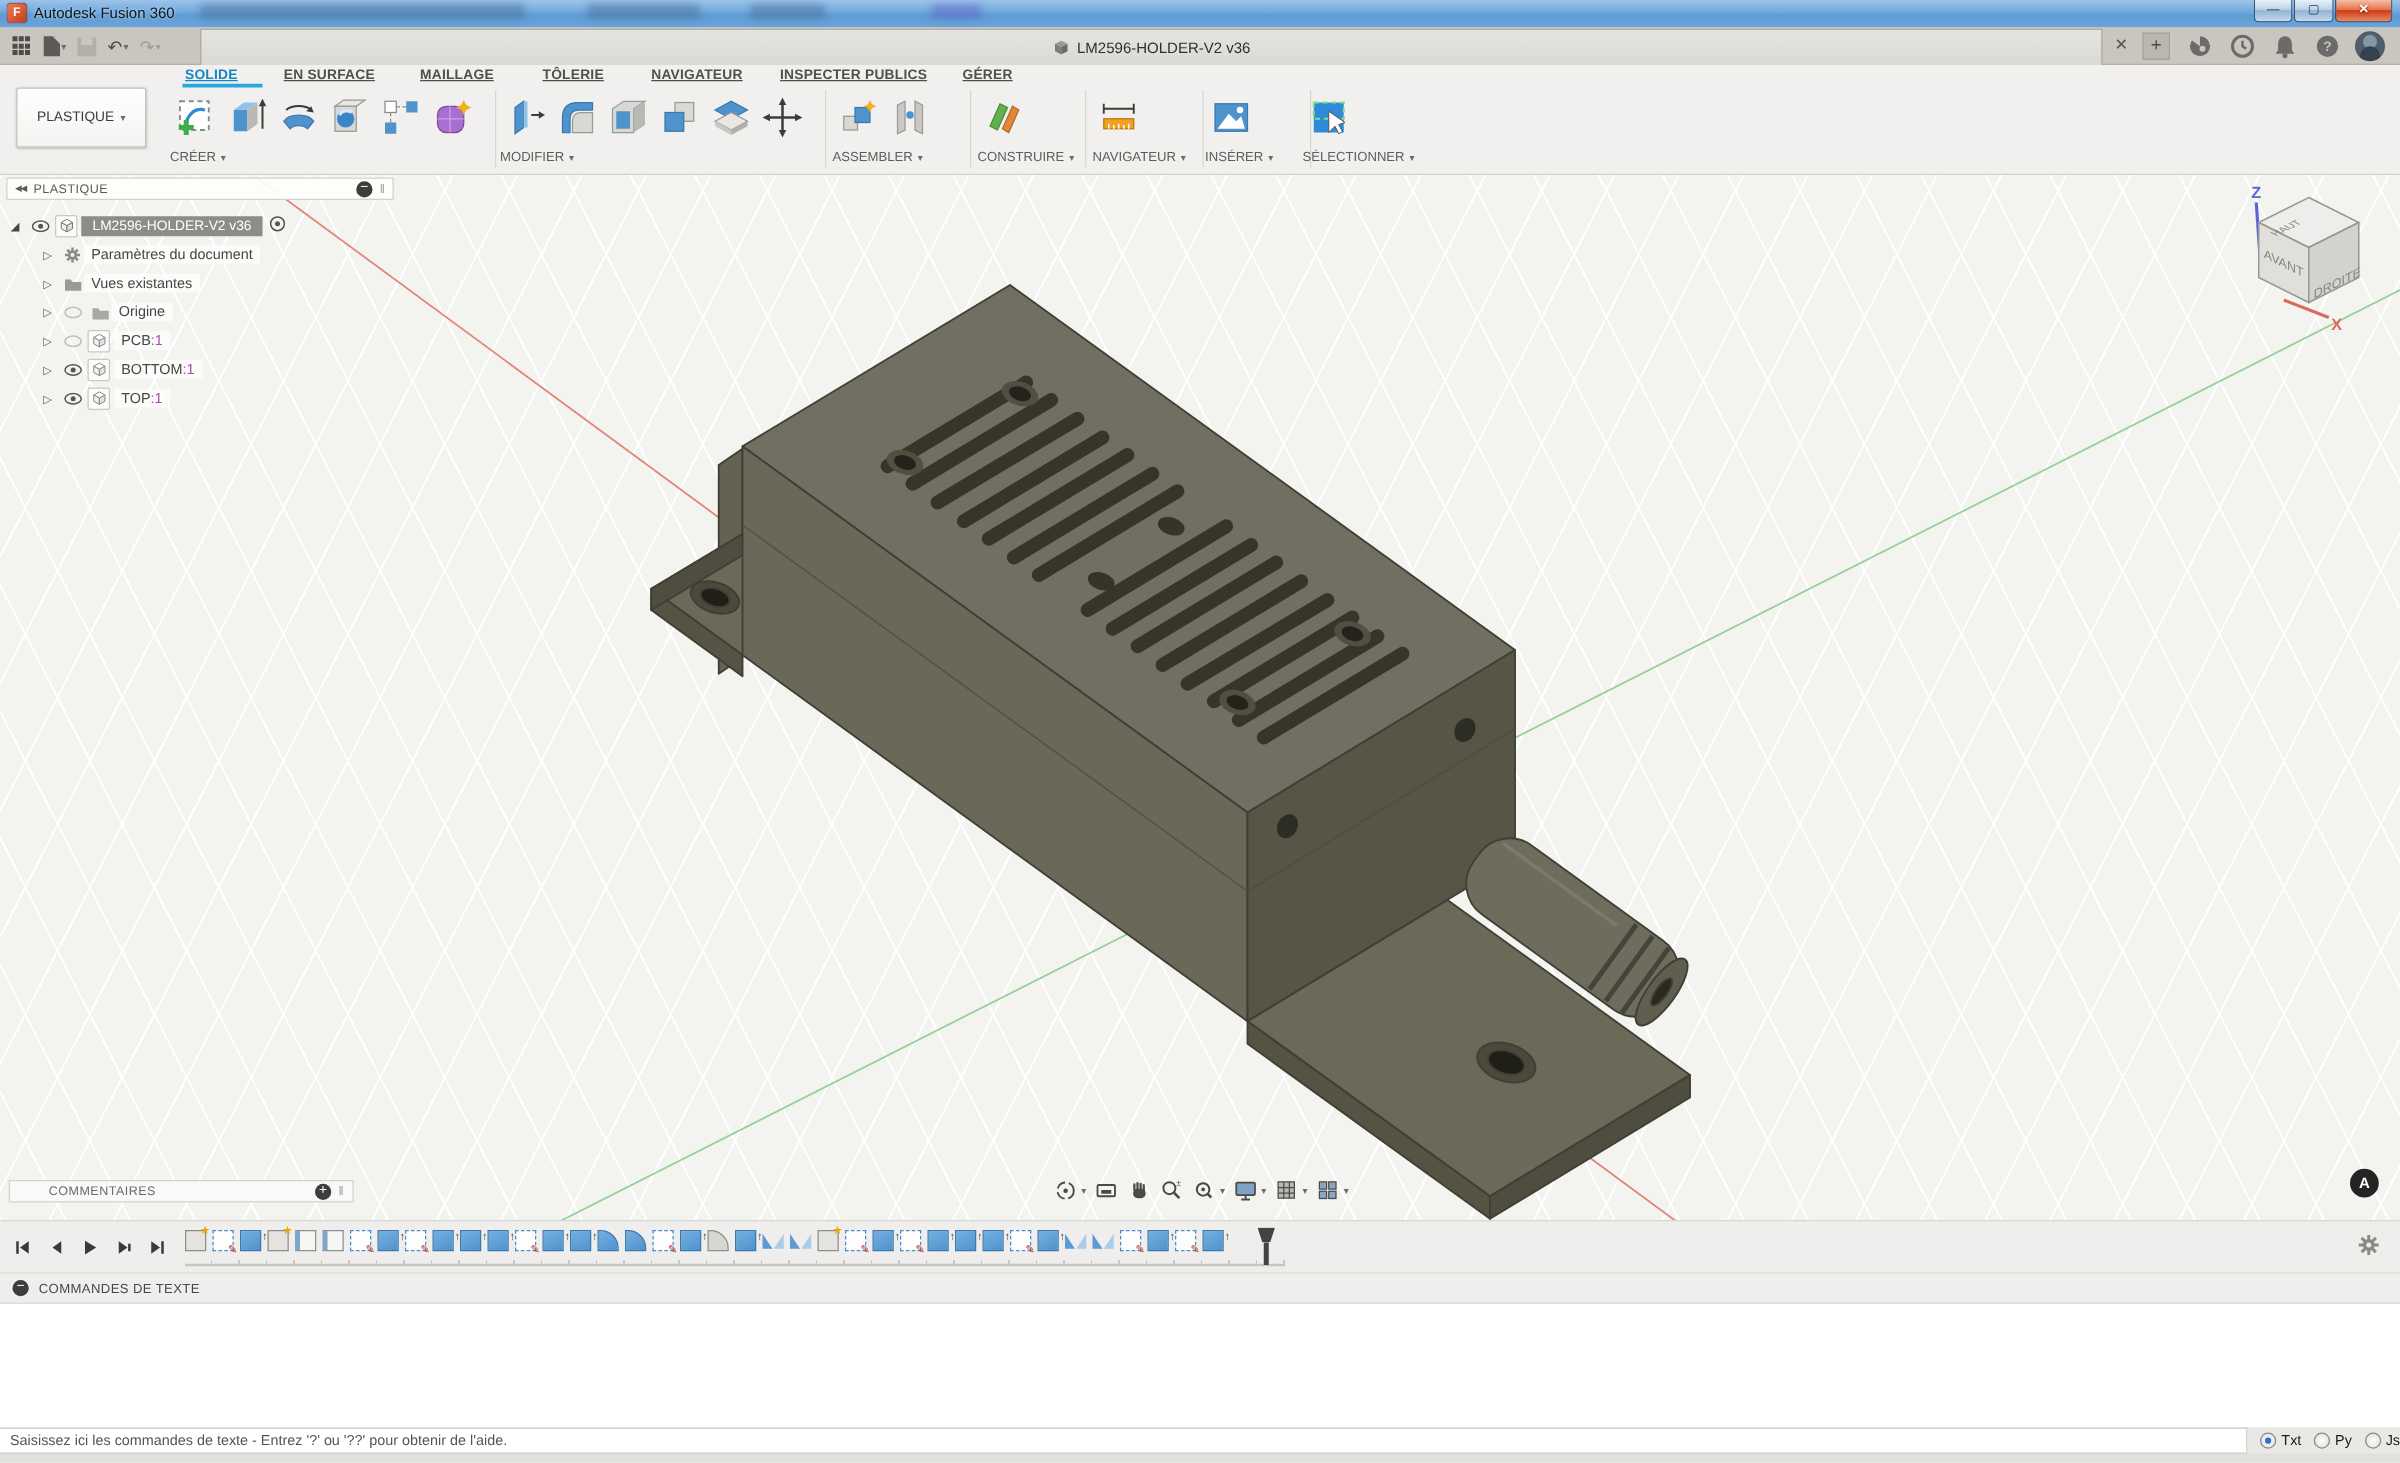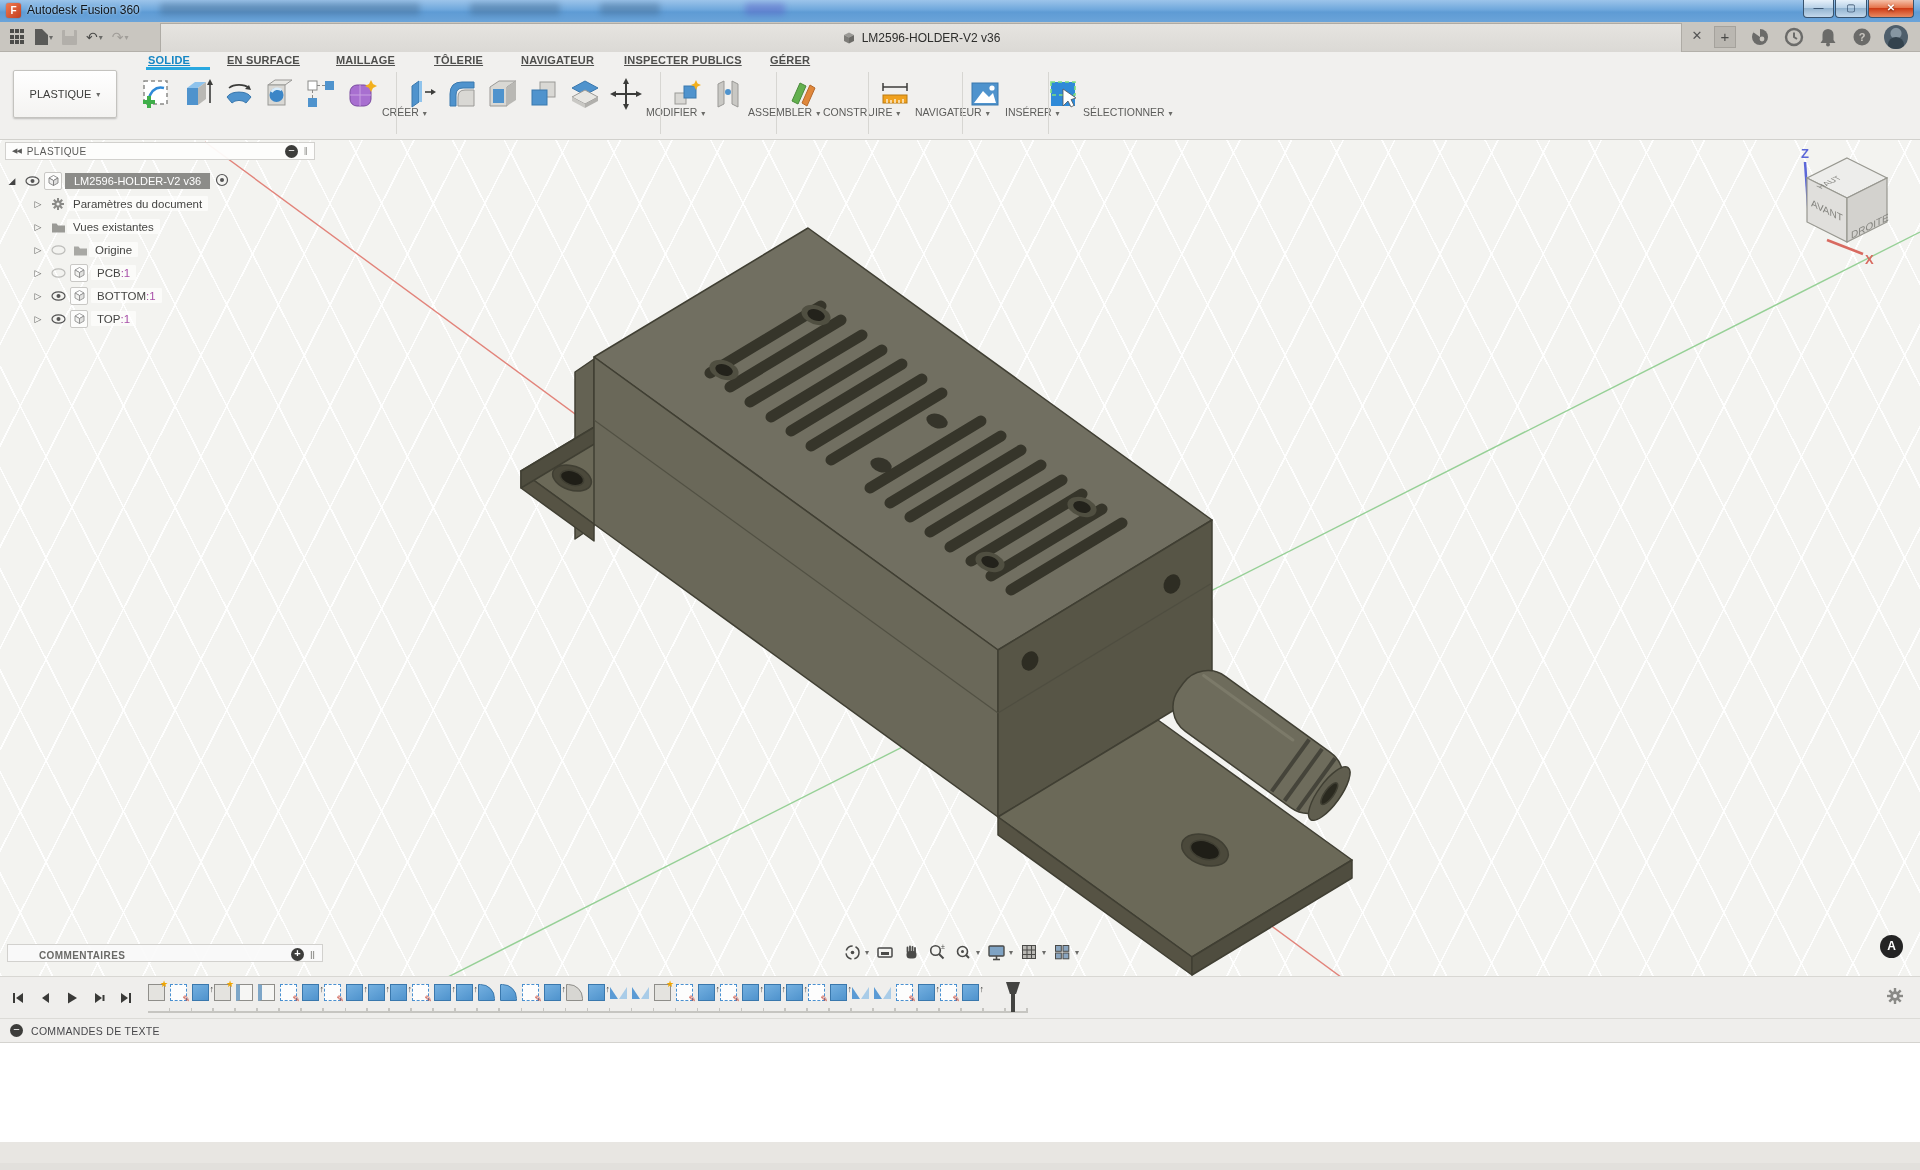--- a/index.html
+++ b/index.html
@@ -54,21 +54,21 @@
 
   
   #ribbon { position:absolute; left:0; top:52px; width:1920px; height:88px; background:#f1f0ee;
     border-bottom:1px solid #d2d1cd; }
   .rtab { position:absolute; top:2px; font-size:11px; font-weight:bold; color:#4f4f4d; letter-spacing:.2px;text-decoration:underline; }
   .rtab.active { color:#1586c4; }
   #rtab-underline { position:absolute; left:146px; top:15px; width:64px; height:3px; background:#29a8e0; }
   #workspace-btn { position:absolute; left:13px; top:18px; width:104px; height:48px; background:linear-gradient(#fff,#f4f3f1);
     border:1px solid #c4c3bf; border-radius:2px; box-shadow:0 1px 2px rgba(0,0,0,.22);
     font-size:11px; color:#3c3c3a; display:flex; align-items:center; justify-content:center; gap:4px; }
-  .rgroup { position:absolute; top:18px; display:flex; flex-direction:row; align-items:flex-end; }
+  .rgroup { position:absolute; top:18px; display:flex; flex-direction:column; align-items:flex-start; }
   .ricons { display:flex; align-items:center; height:48px; }
   .ricon { width:41px; height:44px; display:flex; align-items:center; justify-content:center; }
   .rlabel { font-size:10.5px; color:#5c5c5a; margin-top:2px; white-space:nowrap; }
   .rsep { position:absolute; top:20px; width:1px; height:62px; background:#d7d6d2; }
 
   
   #viewport { position:absolute; left:0; top:140px; width:1920px; height:836px; background-color:#f3f3f0;
     background-image:
       repeating-linear-gradient(63deg, rgba(255,255,255,.95) 0 1.6px, rgba(255,255,255,0) 1.6px 46px),
       repeating-linear-gradient(117deg, rgba(255,255,255,.95) 0 1.6px, rgba(255,255,255,0) 1.6px 46px);
@@ -90,23 +90,23 @@
   .t-label { background:rgba(255,255,255,.62); padding:1.5px 6px; border-radius:1px; white-space:nowrap; }
   .t-suffix { color:#a84fa8; }
   .chip { width:18px; height:18px; background:#fcfcfb; border:1px solid #c9c8c5; border-radius:2px;
     display:flex; align-items:center; justify-content:center; margin:0 3px; flex:none; }
   #root-label { background:#8c8c89; color:#fff; padding:2px 9px; font-size:11px; }
   .eye { width:18px; display:flex; justify-content:center; margin-left:4px; flex:none; }
   .tico { width:18px; display:flex; justify-content:center; margin-left:4px; flex:none; }
   .ind1 { margin-left:26px; } .ind2 { margin-left:26px; }
 
   
-  #comments { position:absolute; left:7px; top:804px; width:316px; height:18px;
-    background:rgba(250,250,249,.9); border:1px solid #d2d1ce; display:flex; align-items:flex-end;
-    padding:0 7px; gap:6px;font-weight:bold; }
+  #comments { position:absolute; left:7px; top:804px; width:276px; height:18px;
+    background:rgba(250,250,249,.9); border:1px solid #d2d1ce; display:flex; align-items:center;
+    padding:0 7px; gap:6px; }
   #comments span.title { flex:1; font-size:10px; color:#6a6a67; letter-spacing:.4px; margin-left:24px; }
   #viewnav { position:absolute; left:843px; top:803px; display:flex; align-items:center; gap:7px; }
   .vn { display:flex; align-items:center; gap:2px; }
   #ad-badge { position:absolute; left:1880px; top:795px; width:23px; height:23px; border-radius:50%;
     background:#242424; color:#fff; font-size:12px; font-weight:bold; text-align:center; line-height:23px; }
 
   
   #timeline { position:absolute; left:0; top:976px; width:1920px; height:42px; background:#efeeec;
     border-top:1px solid #d8d7d3; }
   #playback { position:absolute; left:8px; top:12px; display:flex; gap:7px; }
@@ -800,14 +800,31 @@
       <circle cx="9" cy="9" r="4.8" fill="#8a8a87"></circle>
         <circle cx="9" cy="9" r="2" fill="#efeeec"></circle>
     </svg>
   </div>
 
   <div id="cmd-header">
     <span class="circ-btn">−</span>
     <span class="title">COMMANDES DE TEXTE</span>
   </div>
   <div id="cmd-body"></div>
+  <div id="cmd-inputrow">
+    <input id="cmd-input" type="text" placeholder="Saisissez ici les commandes de texte - Entrez '?' ou '??' pour obtenir de l'aide." style="">
+    <div id="mode-zone">
+      <span class="mode">
+          <span class="radio sel"></span>
+          <span>Txt</span>
+        </span>
+      <span class="mode">
+          <span class="radio"></span>
+          <span>Py</span>
+        </span>
+      <span class="mode">
+          <span class="radio"></span>
+          <span>Js</span>
+        </span>
+    </div>
+  </div>
   <div id="bottomstrip"></div>
 </div>
 
 </body></html>

